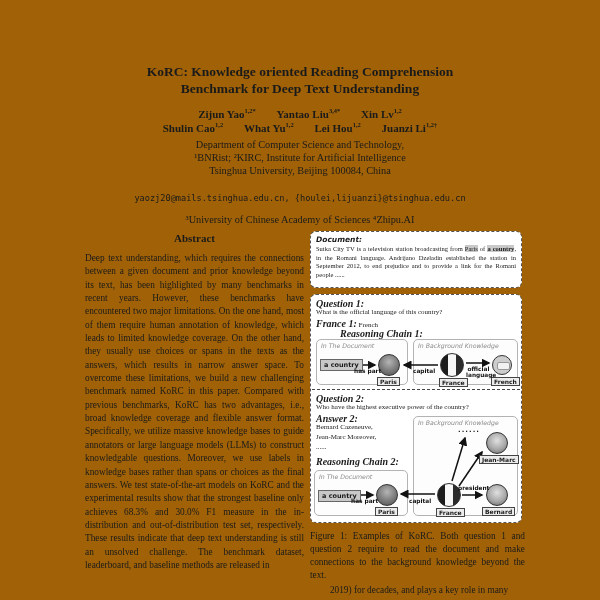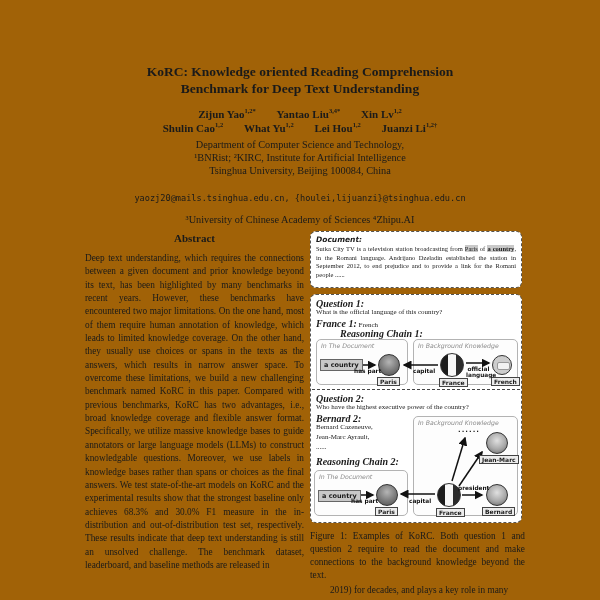--- a/index.html
+++ b/index.html
@@ -147,23 +147,23 @@
           <div class="elabel" style="left:97px; top:29px;">capital</div>
           <div class="elabel" style="left:150px; top:27px; width:25px; text-align:center;">official language</div>
         </div>
       </div>
 
       <div class="divider"></div>
 
       <div class="q2">
         <div class="abspos fi" style="left:5px; top:3px;">Question 2:</div>
         <div class="abspos ftext" style="left:5px; top:13px;">Who have the highest executive power of the country?</div>
-        <div class="abspos fi" style="left:5px; top:23px;">Bernard 2:</div>
+        <div class="abspos fi" style="left:5px; top:23px;">Answer 2:</div>
         <div class="abspos ftext" style="left:5px; top:33px;">Bernard Cazeneuve,</div>
-        <div class="abspos ftext" style="left:5px; top:43px;">Jean-Marc Ayrault,</div>
+        <div class="abspos ftext" style="left:5px; top:43px;">Jean-Marc Moreover,</div>
         <div class="abspos ftext" style="left:5px; top:53px;">......</div>
         <div class="abspos fi" style="left:5px; top:66px;">Reasoning Chain 2:</div>
 
         <div class="subbox" style="left:102px; top:26px; width:105px; height:100px;">
           <div class="subhead">In Background Knowledge</div>
         </div>
         <div class="subbox" style="left:3px; top:80px; width:94px; height:46px;">
           <div class="subhead">In The Document</div>
         </div>
 

